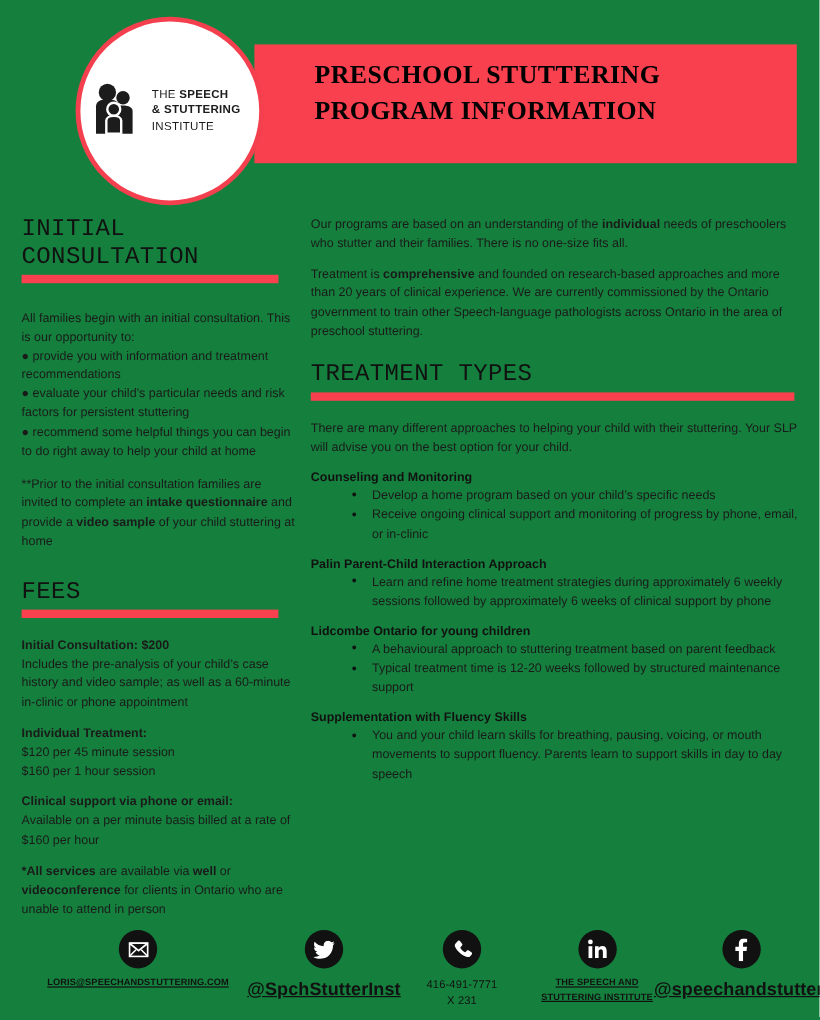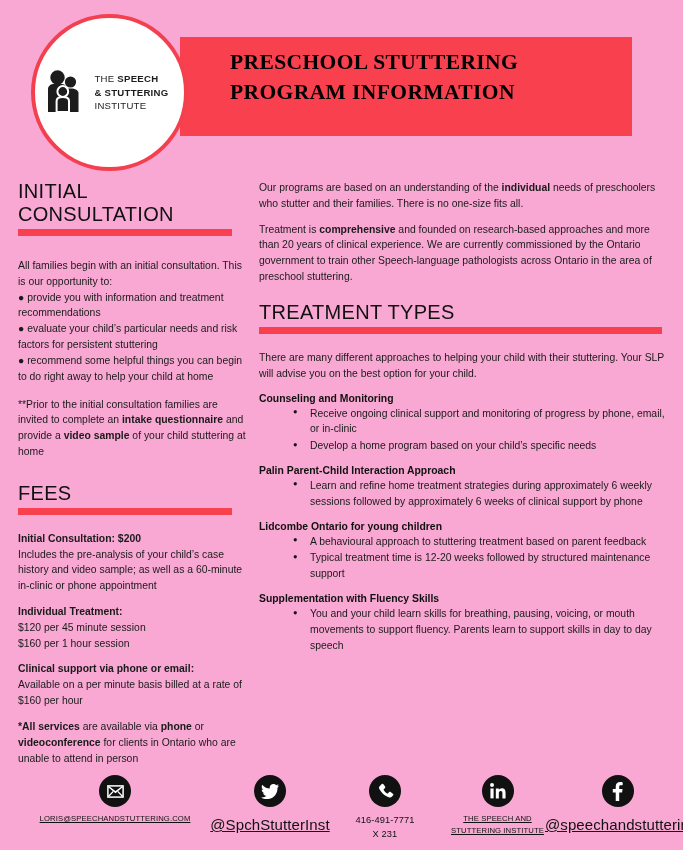--- a/index.html
+++ b/index.html
@@ -10,21 +10,22 @@
     background: #ffffff;
     font-family: "Liberation Sans", sans-serif;
     color: #1a1a1a;
     overflow: hidden;
   }
 
   .page {
     position: relative;
     width: 683px;
     height: 850px;
-    background: #f9a8d4;
+    background: #15803d;
+    padding-left: 32px;
   }
 
   
   .header {
     position: relative;
     height: 180px;
   }
 
   .header-band {
     position: absolute;
@@ -103,21 +104,21 @@
 
   .col-right {
     position: absolute;
     left: 259px;
     top: 0;
     width: 406px;
   }
 
   
   .sec-head {
-    font-family: Liberation Sans, sans-serif;
+    font-family: Liberation Mono, monospace;
     font-size: 20px;
     font-weight: normal;
     letter-spacing: 0.3px;
     color: #111111;
     line-height: 1.15;
   }
 
   .sec-rule {
     height: 7px;
     background: #f9404f;
@@ -198,21 +199,21 @@
     border-radius: 50%;
     background: #111111;
     margin: 0 auto 6px auto;
     display: flex;
     align-items: center;
     justify-content: center;
   }
 
   .contact-label {
     font-size: 7.7px;
-    font-weight: normal;
+    font-weight: bold;
     color: #111111;
     line-height: 1.55;
     letter-spacing: 0.1px;
   }
   .contact-label.link { text-decoration: underline; }
   .contact-label.big { font-size: 9.3px; font-weight: normal; }
   .contact-label.med { font-size: 15px; }
   .cl-line { display: block; }
 
   
@@ -302,21 +303,21 @@
           <b>Individual Treatment:</b><br>
           <span>$120 per 45 minute session</span><br>
           <span>$160 per 1 hour session</span>
         </div>
 
         <div class="para">
           <b>Clinical support via phone or email:</b><br>
           <span>Available on a per minute basis billed at a rate of $160 per hour</span>
         </div>
 
-        <div class="para"><b>*All services</b><span> are available via </span><b>phone</b><span> or </span><b>videoconference</b><span> for clients in Ontario who are unable to attend in person</span></div>
+        <div class="para"><b>*All services</b><span> are available via </span><b>well</b><span> or </span><b>videoconference</b><span> for clients in Ontario who are unable to attend in person</span></div>
       </div>
     </div>
 
     <div class="col-right">
 
       <div class="body-text">
         <div class="para"><span>Our programs are based on an understanding of the </span><b>individual</b><span> needs of preschoolers who stutter and their families. There is no one-size fits all.</span></div>
         <div class="para"><span>Treatment is </span><b>comprehensive</b><span> and founded on research-based approaches and more than 20 years of clinical experience. We are currently commissioned by the Ontario government to train other Speech-language pathologists across Ontario in the area of preschool stuttering.</span></div>
       </div>
 
@@ -325,22 +326,22 @@
       <h2 class="sec-head">TREATMENT TYPES</h2>
       <div class="sec-rule rule-right"></div>
 
       <div class="gap-16"></div>
 
       <div class="body-text">There are many different approaches to helping your child with their stuttering. Your SLP will advise you on the best option for your child.</div>
 
       <div class="tt-group">
         <div class="tt-title">Counseling and Monitoring</div>
         <ul class="bullets">
+          <li>Develop a home program based on your child’s specific needs</li>
           <li>Receive ongoing clinical support and monitoring of progress by phone, email, or in-clinic</li>
-          <li>Develop a home program based on your child’s specific needs</li>
         </ul>
       </div>
 
       <div class="tt-group">
         <div class="tt-title">Palin Parent-Child Interaction Approach</div>
         <ul class="bullets">
           <li>Learn and refine home treatment strategies during approximately 6 weekly sessions followed by approximately 6 weeks of clinical support by phone</li>
         </ul>
       </div>
 

